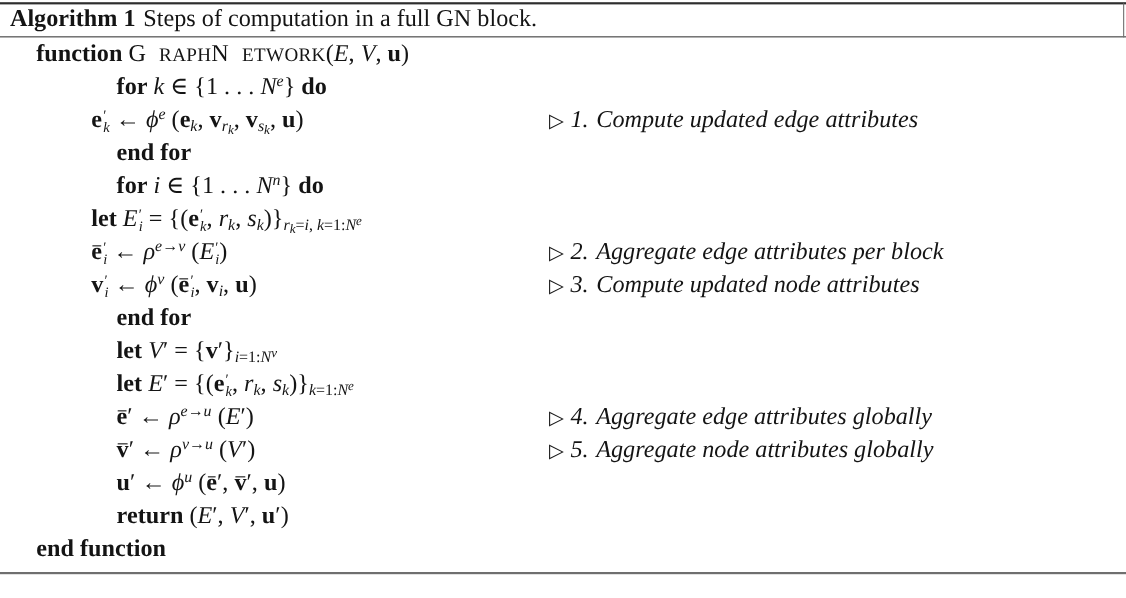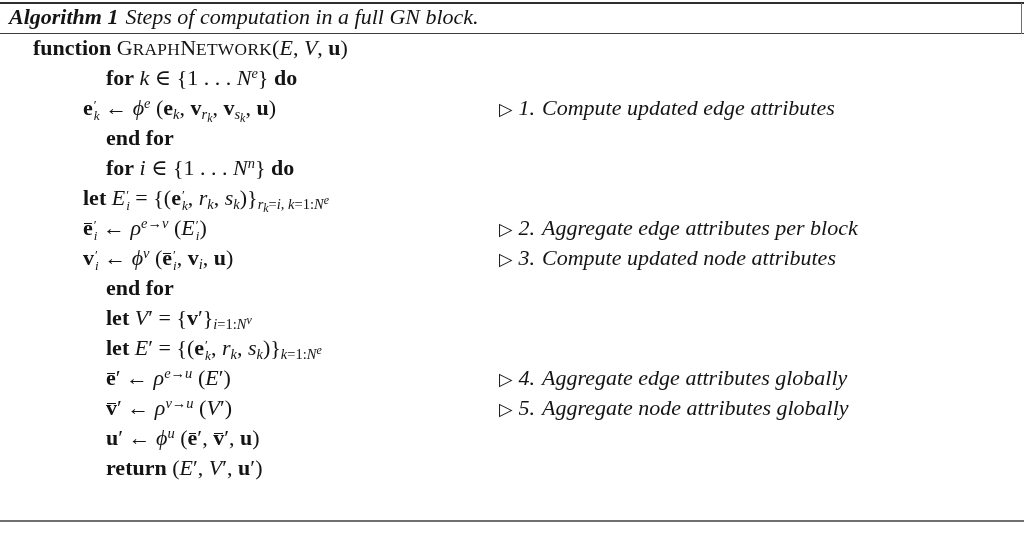--- a/index.html
+++ b/index.html
@@ -6,35 +6,35 @@
   body{
     width:1024px;height:544px;position:relative;overflow:hidden;
     background:#ffffff;color:#141414;
     font-family:"Liberation Serif","DejaVu Serif",serif;
   }
   .rule{position:absolute;left:0;width:1024px;height:0;}
   #rule-top{top:2px;border-top:2.2px solid #2e2e2e;}
   #rule-head{top:33px;border-top:1.6px solid #3d3d3d;}
   #rule-bottom{top:520px;border-top:2.2px solid #6f6f6f;}
   #edge-right{position:absolute;left:1021px;top:3px;height:31px;width:0;border-left:1.5px solid #6f6f6f;}
-  #hdr{position:absolute;left:9px;top:4px;font-size:22px;white-space:nowrap;font-style:italic;}
+  #hdr{position:absolute;left:9px;top:4px;font-size:22px;white-space:nowrap;}
   #hdr .lbl{font-weight:bold;margin-right:7px;}
   #algo-body{position:absolute;left:0;top:33px;width:1024px;}
   .cl{position:relative;height:30px;line-height:30px;font-size:22px;white-space:nowrap;}
   .ind0{padding-left:33px;}
   .ind1{padding-left:58px;margin-left:48px;}
   .ind2{padding-left:83px;}
   b{font-weight:bold;}
   .m{font-weight:bold;font-style:normal;}
   sub,sup{font-size:0.66em;line-height:0;}
   sup{vertical-align:0.5em;}
   sub{vertical-align:-0.3em;}
   sub sub{font-size:0.82em;vertical-align:-0.25em;}
   sub sup{font-size:0.82em;vertical-align:0.4em;}
-  .smcp{font-size:0.79em;letter-spacing:0.3px;}
+  .smcp{font-size:0.79em;letter-spacing:0.3px;margin-left:12px;}
   .ss{display:inline-flex;flex-direction:column;align-items:flex-start;
       font-size:0.6em;line-height:0.85;vertical-align:0.48em;margin-left:1px;}
   .ss span{display:block;}
   .bar{position:relative;display:inline-block;line-height:1;}
   .bar::after{content:"";position:absolute;left:1px;right:1px;top:0.26em;border-top:0.075em solid #141414;}
   .cmt{position:absolute;left:499px;top:0;white-space:nowrap;font-style:italic;}
   .cmt .tri{font-size:0.8em;margin-right:6px;}
   .cmt .gap{display:inline-block;width:7px;}
 </style>
 </head>
@@ -80,15 +80,16 @@
     <div class="cl"><span class="ind1"><b>end for</b></span></div>
     <div class="cl"><span class="ind1"><b>let</b> <i>V</i>′ = {<span class="m">v</span>′}<sub><i>i</i>=1:<i>N</i><sup><i>v</i></sup></sub></span></div>
     <div class="cl"><span class="ind1"><b>let</b> <i>E</i>′ = {(<span class="m">e</span><span class="ss">
           <span>′</span>
           <span><i>k</i></span>
         </span>, <i>r</i><sub><i>k</i></sub>, <i>s</i><sub><i>k</i></sub>)}<sub><i>k</i>=1:<i>N</i><sup><i>e</i></sup></sub></span></div>
     <div class="cl"><span class="ind1"><span class="bar"><span class="m">e</span></span>′ ← <i>ρ</i><sup><i>e</i>→<i>u</i></sup> (<i>E</i>′)</span><span class="cmt"><span class="tri">▷</span><span>4.</span><span class="gap"></span><span>Aggregate edge attributes globally</span></span></div>
     <div class="cl"><span class="ind1"><span class="bar"><span class="m">v</span></span>′ ← <i>ρ</i><sup><i>v</i>→<i>u</i></sup> (<i>V</i>′)</span><span class="cmt"><span class="tri">▷</span><span>5.</span><span class="gap"></span><span>Aggregate node attributes globally</span></span></div>
     <div class="cl"><span class="ind1"><span class="m">u</span>′ ← <i>ϕ</i><sup><i>u</i></sup> (<span class="bar"><span class="m">e</span></span>′, <span class="bar"><span class="m">v</span></span>′, <span class="m">u</span>)</span></div>
     <div class="cl"><span class="ind1"><b>return</b> (<i>E</i>′, <i>V</i>′, <span class="m">u</span>′)</span></div>
+    <div class="cl"><span class="ind0"><b>end function</b></span></div>
   </div>
 
 <div class="rule" id="rule-bottom"></div>
 
 </body></html>

